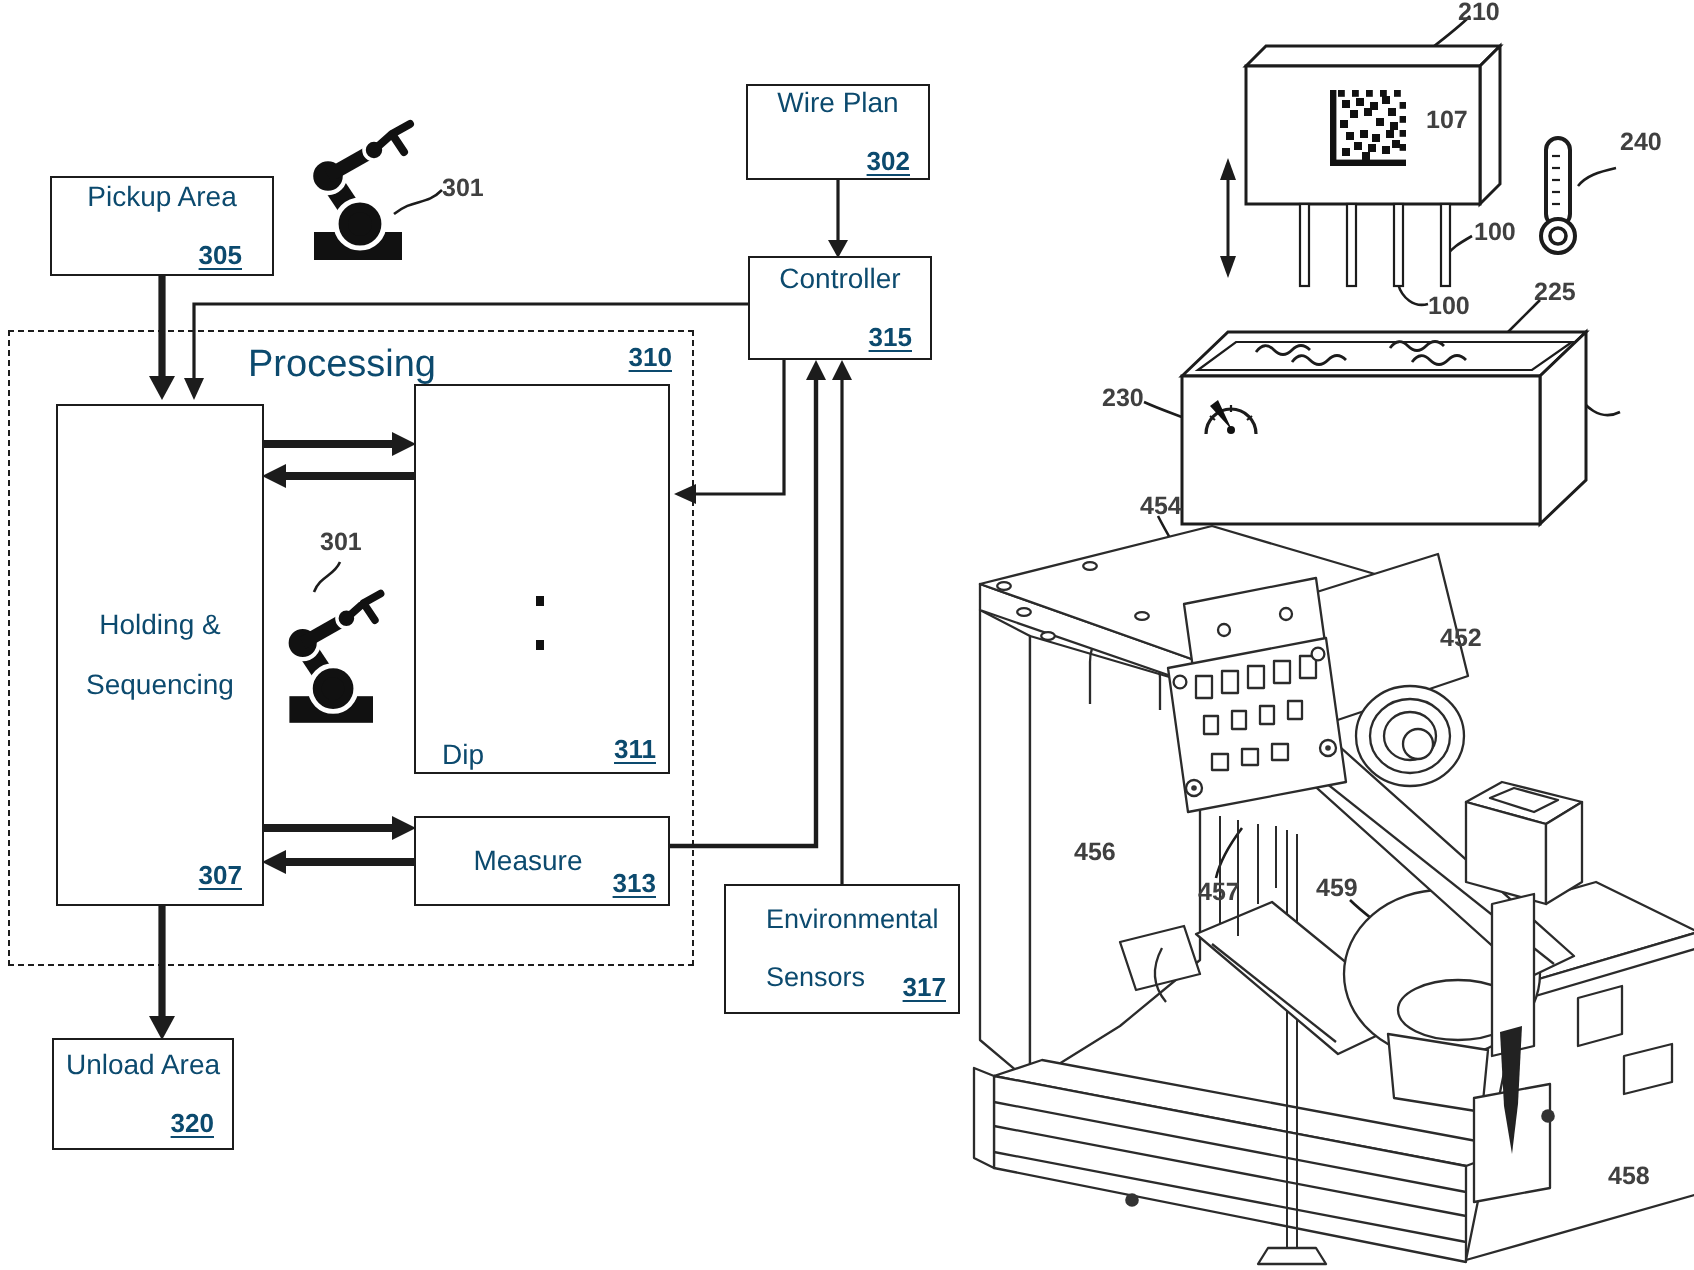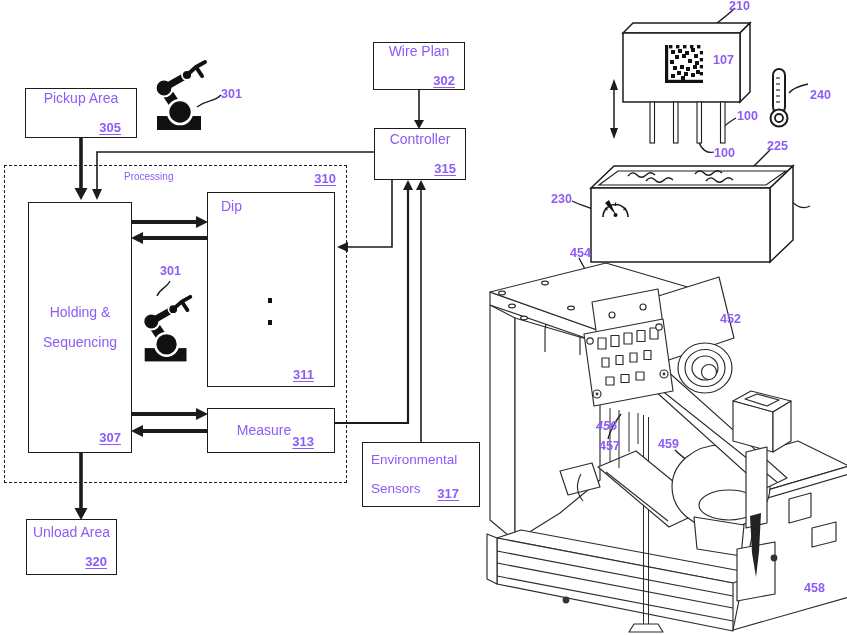--- a/index.html
+++ b/index.html
@@ -1,29 +1,29 @@
 <!DOCTYPE html>
 <html><head>
 <meta charset="utf-8">
 <style>
   html,body{margin:0;padding:0;background:#fff;}
   #canvas{position:relative;width:847px;height:635px;background:#fff;overflow:hidden;
           font-family:"Liberation Sans",sans-serif;color:#111;}
   #art{position:absolute;left:0;top:0;}
   .box{position:absolute;box-sizing:border-box;border:1.6px solid #1c1c1c;background:transparent;
        display:flex;flex-direction:column;align-items:center;justify-content:center;
-       font-size:14px;line-height:1.25;color:#8b5cf6;gap:12px;}
+       font-size:14px;line-height:1.25;color:#0c4a6e;gap:12px;}
   .box .ref{font-weight:bold;font-size:13px;text-decoration:underline;text-underline-offset:2px;}
-  .corner-ref{position:absolute;right:20px;bottom:3px;font-weight:bold;font-size:13px;
+  .corner-ref{position:absolute;right:6px;bottom:3px;font-weight:bold;font-size:13px;
               text-decoration:underline;text-underline-offset:2px;}
   .dashed{border-style:dashed;border-width:1.5px;}
-  .toplabel{position:absolute;font-size:10px;}
-  .num{position:absolute;font-weight:bold;font-size:12.5px;color:#8b5cf6;white-space:nowrap;}
+  .toplabel{position:absolute;font-size:19px;}
+  .num{position:absolute;font-weight:bold;font-size:12.5px;color:#404040;white-space:nowrap;}
   .dot{position:absolute;width:4px;height:5px;background:#111;}
-  .leftText{align-items:flex-start;padding-left:8px;}
+  .leftText{align-items:flex-start;padding-left:20px;}
 </style>
 </head>
 <body>
 
 <div id="canvas">
 
 <svg id="art" width="847" height="635" viewBox="0 0 847 635">
   <defs>
     <g id="robot">
       <rect x="6" y="58" width="44" height="14" fill="#111"></rect>
@@ -295,21 +295,21 @@
   <span class="toplabel" style="left:119px;top:5px;">Processing</span>
   <span class="ref" style="position:absolute;right:10px;top:5px;">310</span>
 </div>
 
 <div class="box" style="left:28px;top:202px;width:104px;height:251px;">
   <span>Holding &amp;</span>
   <span>Sequencing</span>
   <span class="corner-ref" style="right:10px;bottom:6px;">307</span>
 </div>
 
-<div class="box" style="left:207px;top:192px;width:128px;height:195px;justify-content:flex-start;align-items:flex-start;">
+<div class="box" style="left:207px;top:192px;width:128px;height:195px;justify-content:flex-end;align-items:flex-start;">
   <span style="margin:5px 0 0 13px;">Dip</span>
   <span class="corner-ref">311</span>
 </div>
 
 
 
 <div class="dot" style="left:268px;top:298px;"></div>
 <div class="dot" style="left:268px;top:320px;"></div>
 
 
@@ -326,26 +326,26 @@
 
 <div class="box" style="left:26px;top:519px;width:91px;height:56px;">
   <span>Unload Area</span>
   <span class="ref" style="align-self:flex-end;margin-right:9px;margin-left:47px;">320</span>
 </div>
 
 <div class="num" style="left:221px;top:87px;">301</div>
 <div class="num" style="left:160px;top:264px;">301</div>
 <div class="num" style="left:729px;top:-1px;">210</div>
 <div class="num" style="left:713px;top:53px;">107</div>
-<div class="num" style="left:810px;top:88px;">240</div>
+<div class="num" style="left:810px;top:64px;">240</div>
 <div class="num" style="left:737px;top:109px;">100</div>
 <div class="num" style="left:714px;top:146px;">100</div>
 <div class="num" style="left:767px;top:139px;">225</div>
 <div class="num" style="left:551px;top:192px;">230</div>
 <div class="num" style="left:853px;top:197px;">220</div>
 <div class="num" style="left:570px;top:246px;">454</div>
 <div class="num" style="left:720px;top:312px;">452</div>
-<div class="num" style="left:596px;top:419px;font-style:italic;">456</div>
+<div class="num" style="left:537px;top:419px;">456</div>
 <div class="num" style="left:599px;top:439px;">457</div>
 <div class="num" style="left:658px;top:437px;">459</div>
 <div class="num" style="left:804px;top:581px;">458</div>
 
 </div>
 
 </body></html>

